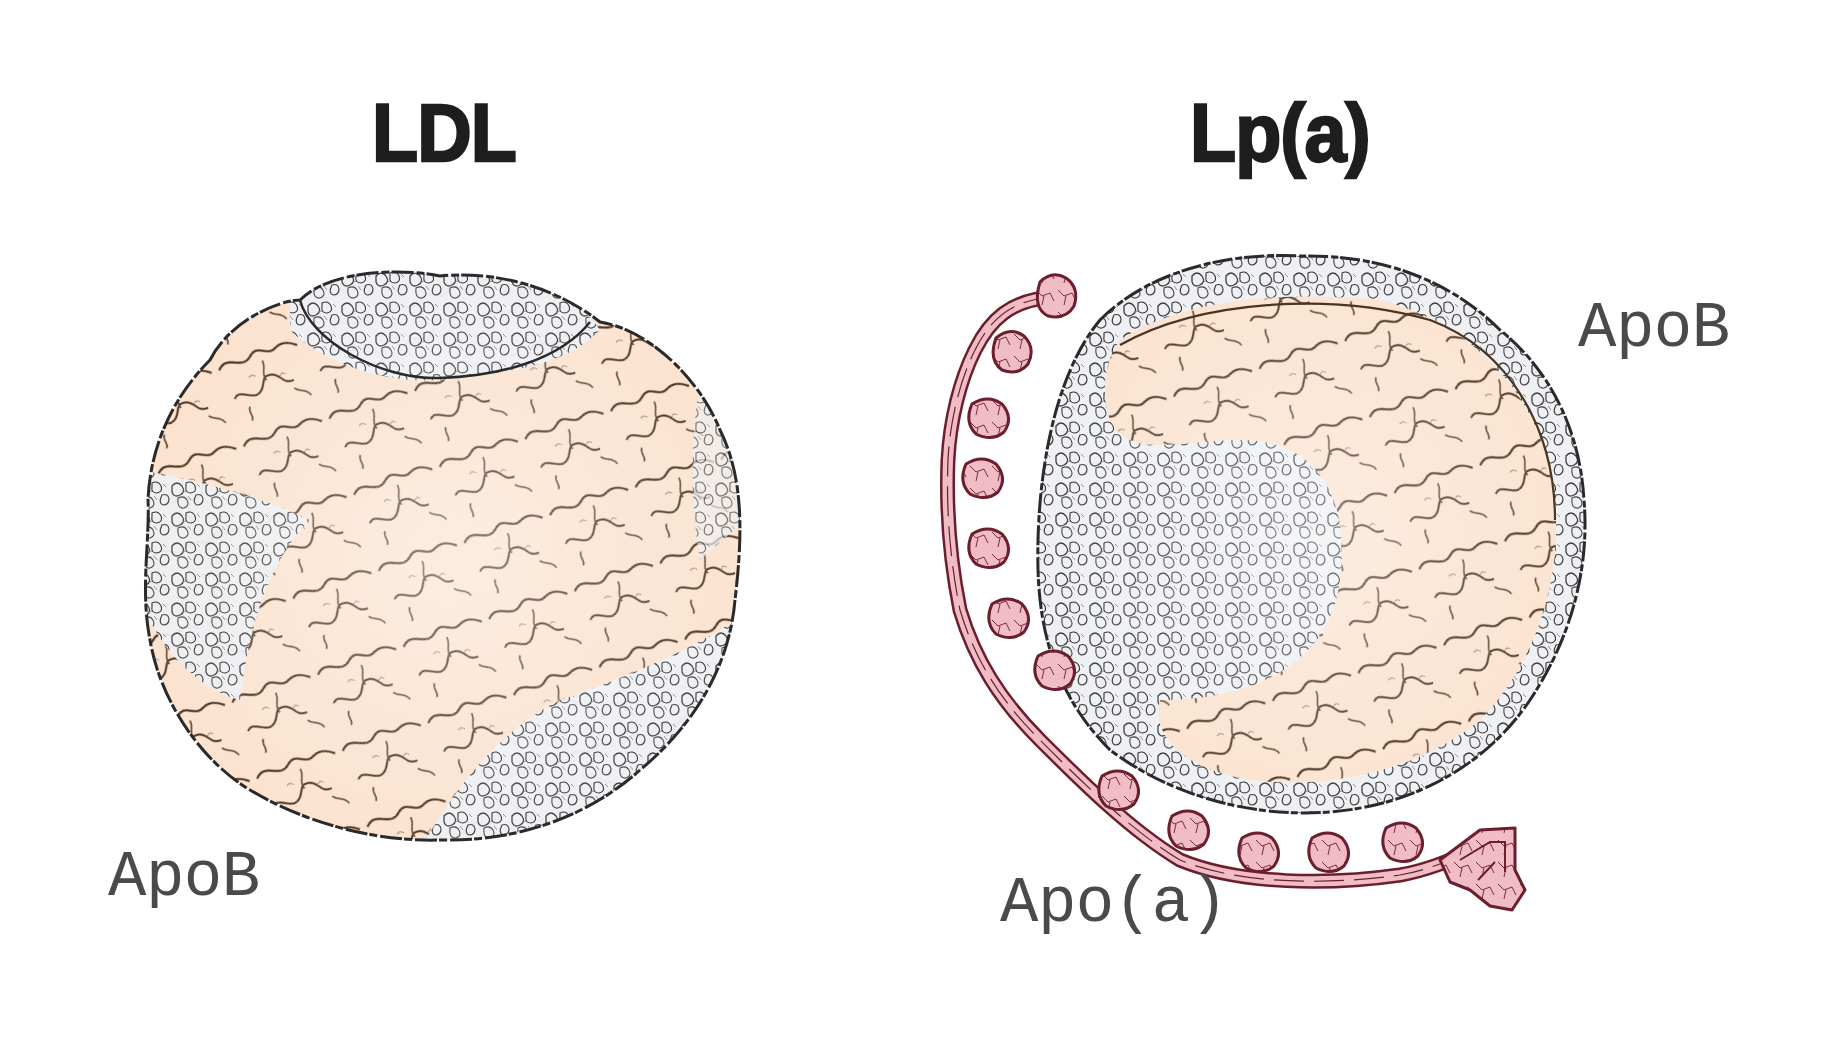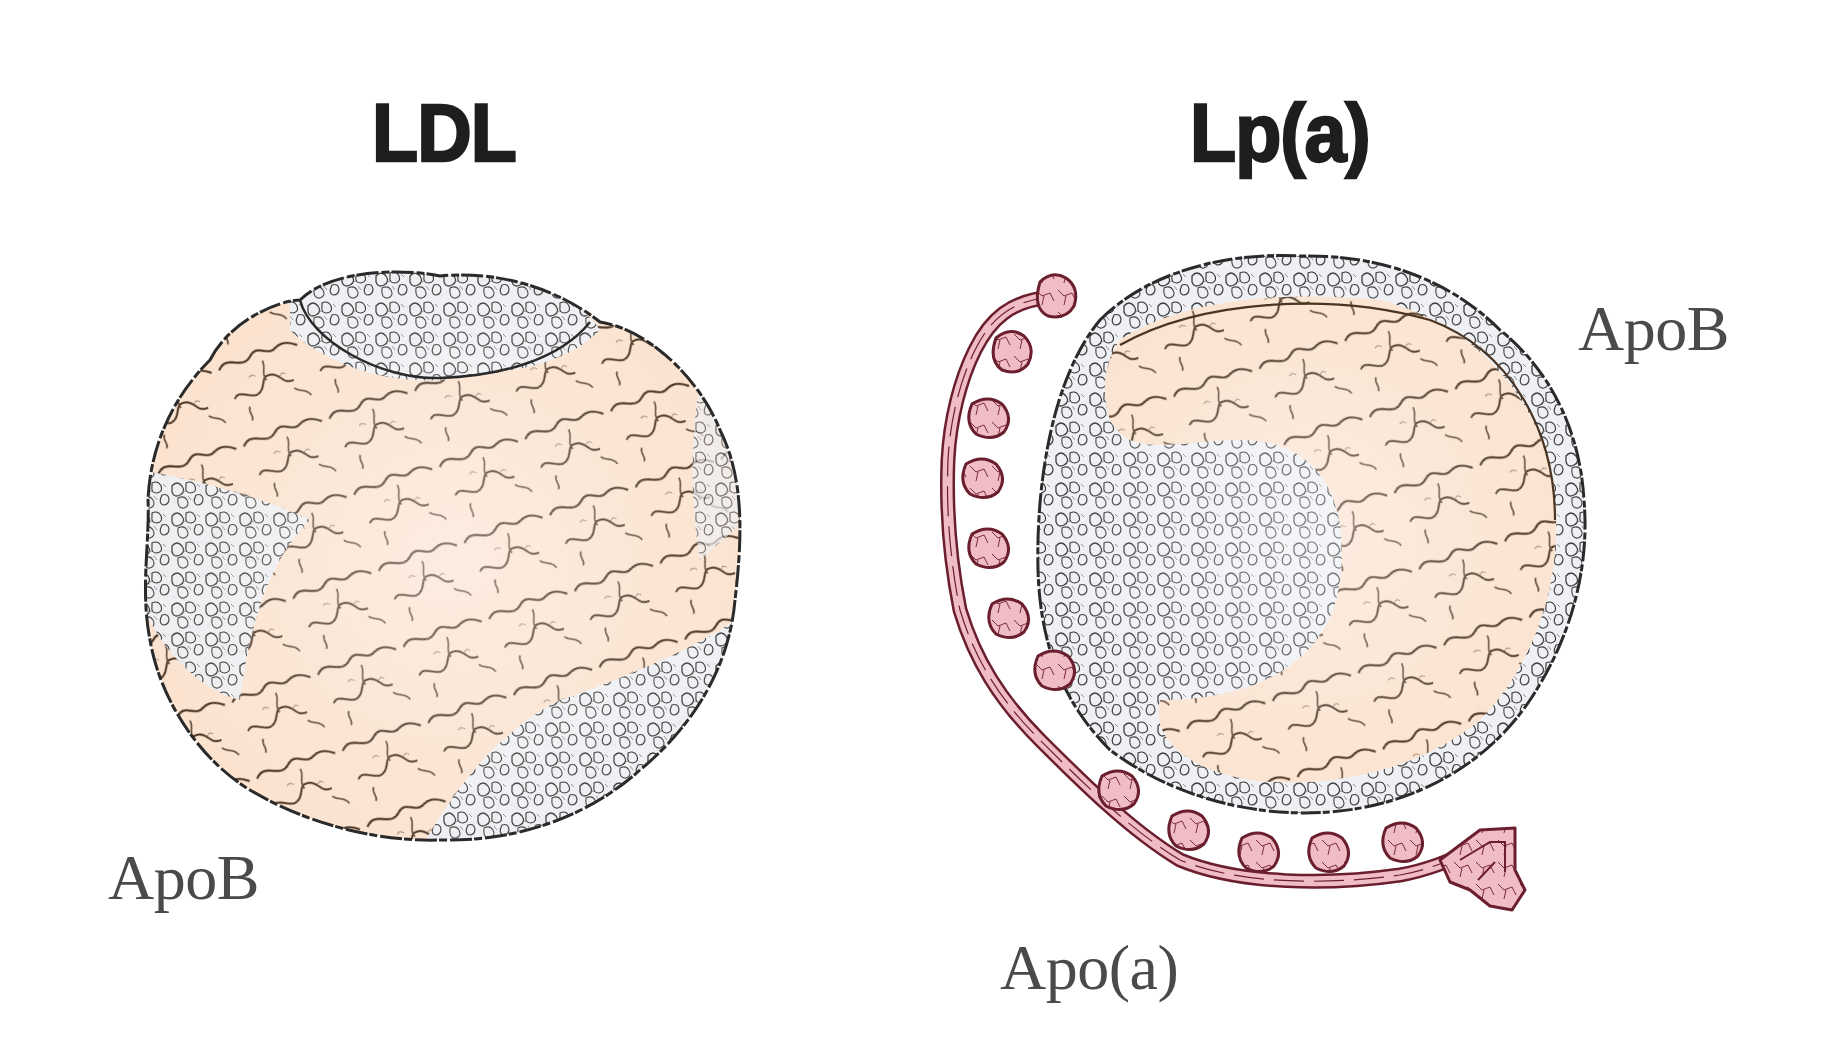--- a/index.html
+++ b/index.html
@@ -3,21 +3,21 @@
 <meta charset="utf-8">
 <style>
   html, body { margin:0; padding:0; background:#ffffff; }
   body { width:1822px; height:1055px; position:relative; overflow:hidden; font-family:"Liberation Sans", sans-serif; }
   .title {
     position:absolute; top:92px; font-family:"Liberation Sans", sans-serif; font-weight:900;
     font-size:82px; color:#1e1e1e; letter-spacing:-1px; transform:scaleX(0.92); transform-origin:left top;
     -webkit-text-stroke:2.5px #1e1e1e; line-height:1;
   }
   .label {
-    position:absolute; font-family:Liberation Serif, serif; font-size:64px; color:#4a4a4a; line-height:1; letter-spacing:-0.5px;
+    position:absolute; font-family:Liberation Mono, monospace; font-size:64px; color:#4a4a4a; line-height:1; letter-spacing:-0.5px;
   }
   svg.art { position:absolute; left:0; top:0; }
 </style>
 </head>
 <body>
 
 <div class="title" style="left:372px;">LDL</div>
 <div class="title" style="left:1190px;">Lp(a)</div>
 
 <svg class="art" width="1822" height="1055" viewBox="0 0 1822 1055">
@@ -102,13 +102,13 @@
       <path d="M1386 828 q16 -10 30 0 q12 14 2 28 q-12 10 -28 2 q-12 -12 -4 -30 z"></path>
 
       <path d="M1440 860 L1480 830 L1515 828 L1515 870 L1525 890 L1512 910 L1490 906 L1470 890 L1450 882 Z"></path>
     </g>
     <path d="M1460 860 L1490 842 L1505 842 L1505 872 M1478 880 L1495 862" fill="none" stroke="#6b1f2e" stroke-width="2"></path>
   </g>
 </svg>
 
 <div class="label" style="left:108px; top:846px;">ApoB</div>
 <div class="label" style="left:1578px; top:297px;">ApoB</div>
-<div class="label" style="left:1000px; top:936px;">Apo(a)</div>
+<div class="label" style="left:1000px; top:872px;">Apo(a)</div>
 
 </body></html>

